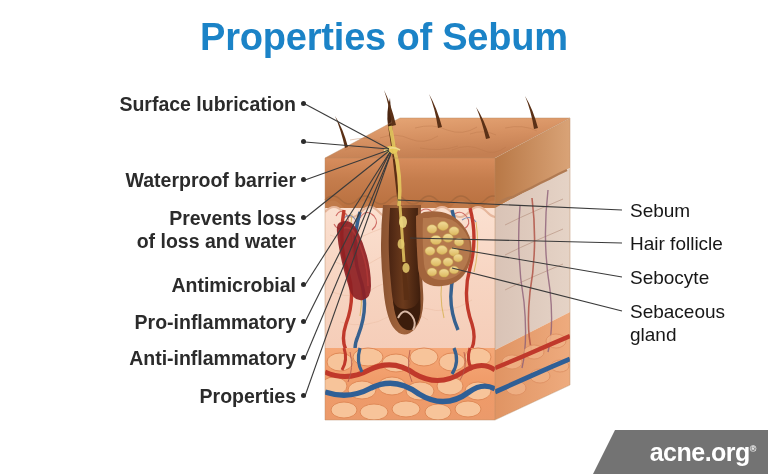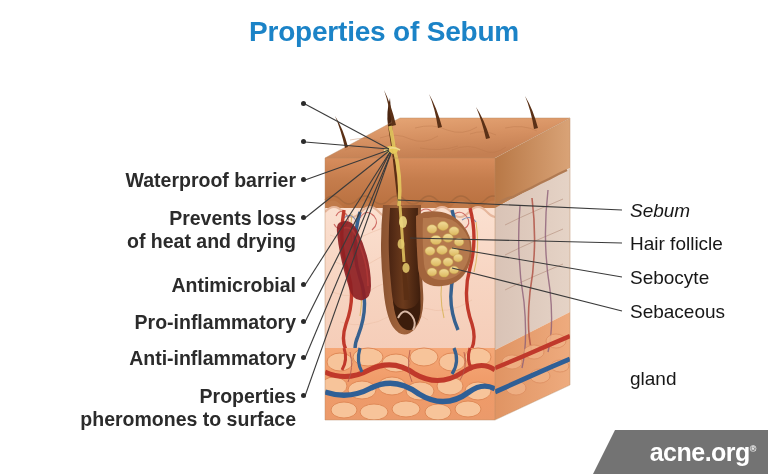--- a/index.html
+++ b/index.html
@@ -6,21 +6,21 @@
   body{
     width:768px;height:474px;overflow:hidden;background:#ffffff;
     font-family:"Liberation Sans", sans-serif;
     position:relative;
   }
   #stage{position:absolute;inset:0;width:768px;height:474px;}
 
   
   .title{
     position:absolute;left:0;top:16px;width:768px;text-align:center;
-    font-size:28px;font-weight:bold;color:#1b83c7;letter-spacing:-0.2px;
+    font-size:38px;font-weight:bold;color:#1b83c7;letter-spacing:-0.2px;
   }
 
   
   .lbl-left{
     position:absolute;text-align:right;right:472px;
     font-size:19.5px;font-weight:bold;color:#2b2b2b;line-height:23px;
     white-space:nowrap;
   }
   .lbl-left .l2{display:block;}
   .dot{
@@ -354,61 +354,63 @@
       <line x1="305" y1="358" x2="391" y2="153"></line>
       <line x1="305" y1="396" x2="391" y2="153"></line>
 
       <line x1="398" y1="200" x2="622" y2="210"></line>
       <line x1="410" y1="238" x2="622" y2="243"></line>
       <line x1="452" y1="248" x2="622" y2="277"></line>
       <line x1="452" y1="268" x2="622" y2="311"></line>
     </g>
   </svg>
 
+  <div class="lbl-left" style="top:93px;">
+    <span>Surface lubrication</span>
+  </div>
   <div class="lbl-left" style="top:169px;">
     <span>Waterproof barrier</span>
   </div>
   <div class="lbl-left" style="top:207px;">
     <span>Prevents loss</span>
-    <span class="l2">of heat and drying</span>
+    <span class="l2">of loss and water</span>
   </div>
   <div class="lbl-left" style="top:274px;">
     <span>Antimicrobial</span>
   </div>
   <div class="lbl-left" style="top:311px;">
     <span>Pro-inflammatory</span>
   </div>
   <div class="lbl-left" style="top:347px;">
     <span>Anti-inflammatory</span>
   </div>
   <div class="lbl-left" style="top:385px;">
     <span>Properties</span>
-    <span class="l2">pheromones to surface</span>
   </div>
 
   <span class="dot" style="left:301px;top:101px;"></span>
   <span class="dot" style="left:301px;top:139px;"></span>
   <span class="dot" style="left:301px;top:177px;"></span>
   <span class="dot" style="left:301px;top:215px;"></span>
   <span class="dot" style="left:301px;top:282px;"></span>
   <span class="dot" style="left:301px;top:319px;"></span>
   <span class="dot" style="left:301px;top:355px;"></span>
   <span class="dot" style="left:301px;top:393px;"></span>
 
-  <div class="lbl-right" style="top:199px;font-style:italic;">
+  <div class="lbl-right" style="top:199px;">
     <span>Sebum</span>
   </div>
   <div class="lbl-right" style="top:232px;">
     <span>Hair follicle</span>
   </div>
   <div class="lbl-right" style="top:266px;">
     <span>Sebocyte</span>
   </div>
   <div class="lbl-right" style="top:300px;">
     <span>Sebaceous</span>
-    <span style="display:block;margin-top:44px;">gland</span>
+    <span style="display:block;">gland</span>
   </div>
 
   <div class="logo">
     <span class="logo-text"><span>acne.org</span><span class="logo-reg">®</span></span>
   </div>
 
 </div>
 
 </body></html>

